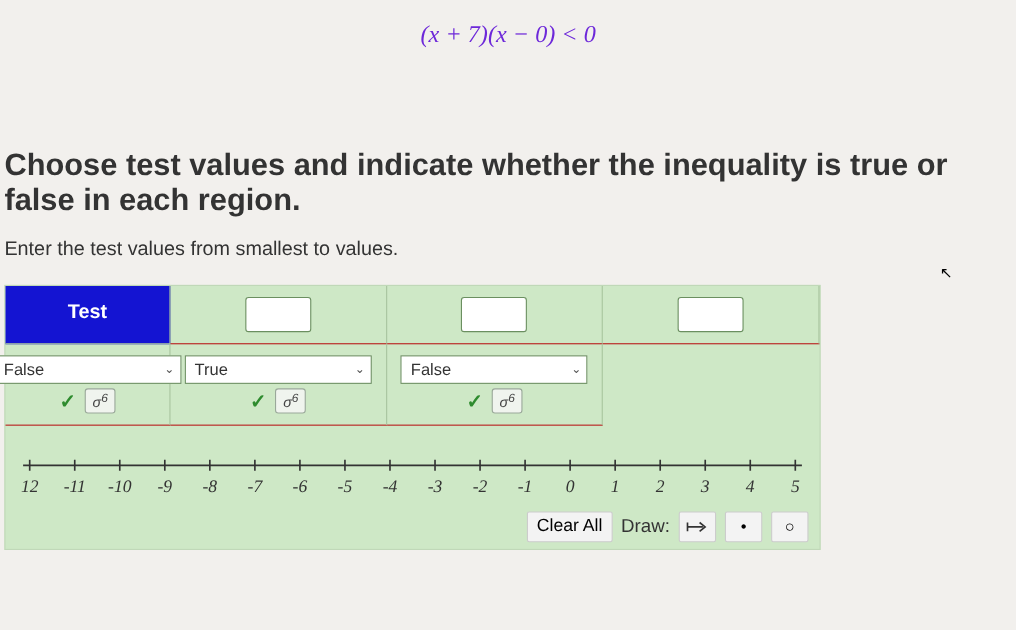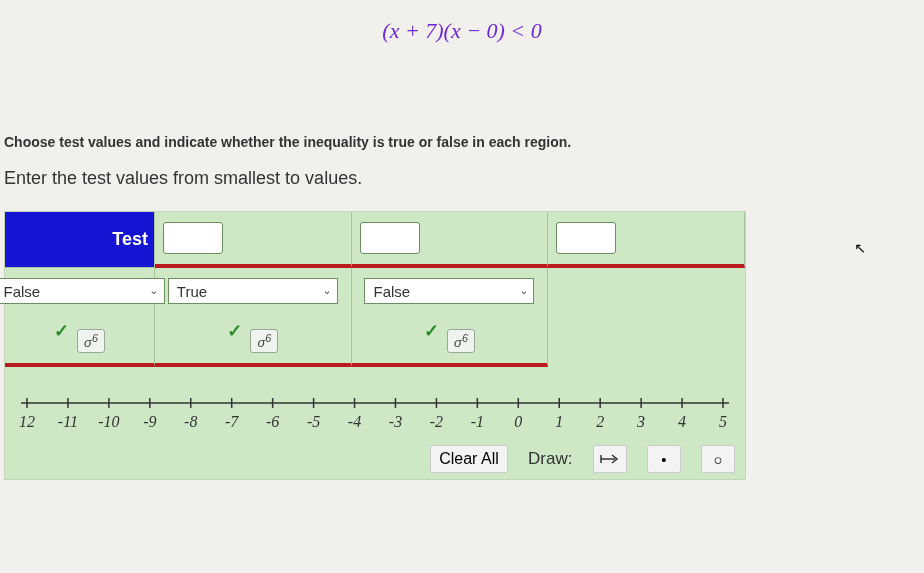--- a/index.html
+++ b/index.html
@@ -15,21 +15,21 @@
   .equation {
     text-align: center;
     font-family: "Times New Roman", serif;
     font-size: 22px;
     color: #6d28d9;
     padding: 18px 0 12px 0;
     font-style: italic;
   }
   .instr1 {
     font-weight: bold;
-    font-size: 14px;
+    font-size: 28px;
     color: #333;
     padding: 78px 4px 0 4px;
   }
   .instr2 {
     font-size: 18px;
     color: #333;
     padding: 18px 4px 0 4px;
   }
   .cursor {
     position: absolute;
@@ -51,31 +51,30 @@
   .hcell {
     background: #1414d2;
     color: #fff;
     font-weight: bold;
     font-size: 18px;
     text-align: right;
     padding: 12px 6px;
     border-right: 1px solid #a8c49e;
     border-bottom: 1px solid #a8c49e;
     display: flex;
-    flex-direction: column;
     justify-content: center;
     line-height: 1.3;
   }
   .cell {
     border-right: 1px solid #a8c49e;
-    border-bottom: 4px solid #b91c1c;
+    border-bottom: 1px solid #b91c1c;
     padding: 10px 8px;
     display: flex;
     flex-direction: column;
-    align-items: flex-start;
+    align-items: center;
     justify-content: center;
     gap: 6px;
   }
   .tv-input {
     width: 60px;
     height: 32px;
     border: 1px solid #6b8f60;
     background: #fff;
     border-radius: 3px;
   }
@@ -118,30 +117,29 @@
   }
   .sigma-btn {
     border: 1px solid #9aa89a;
     background: #f0f4ee;
     border-radius: 3px;
     padding: 2px 6px;
     font-size: 13px;
     color: #444;
     font-style: italic;
     position: relative;
-    margin-top: 21px;
   }
   .nline {
     padding: 24px 10px 6px 10px;
   }
   .nline-svg { display: block; }
   .toolbar {
     display: flex;
     align-items: center;
-    justify-content: space-between;
+    justify-content: flex-end;
     gap: 8px;
     padding: 4px 10px 6px 10px;
     font-size: 17px;
     color: #333;
   }
   .toolbar .spacer { width: 395px; }
   .tool-btn {
     border: 1px solid #ccc;
     background: #f3f3f3;
     min-width: 34px;

